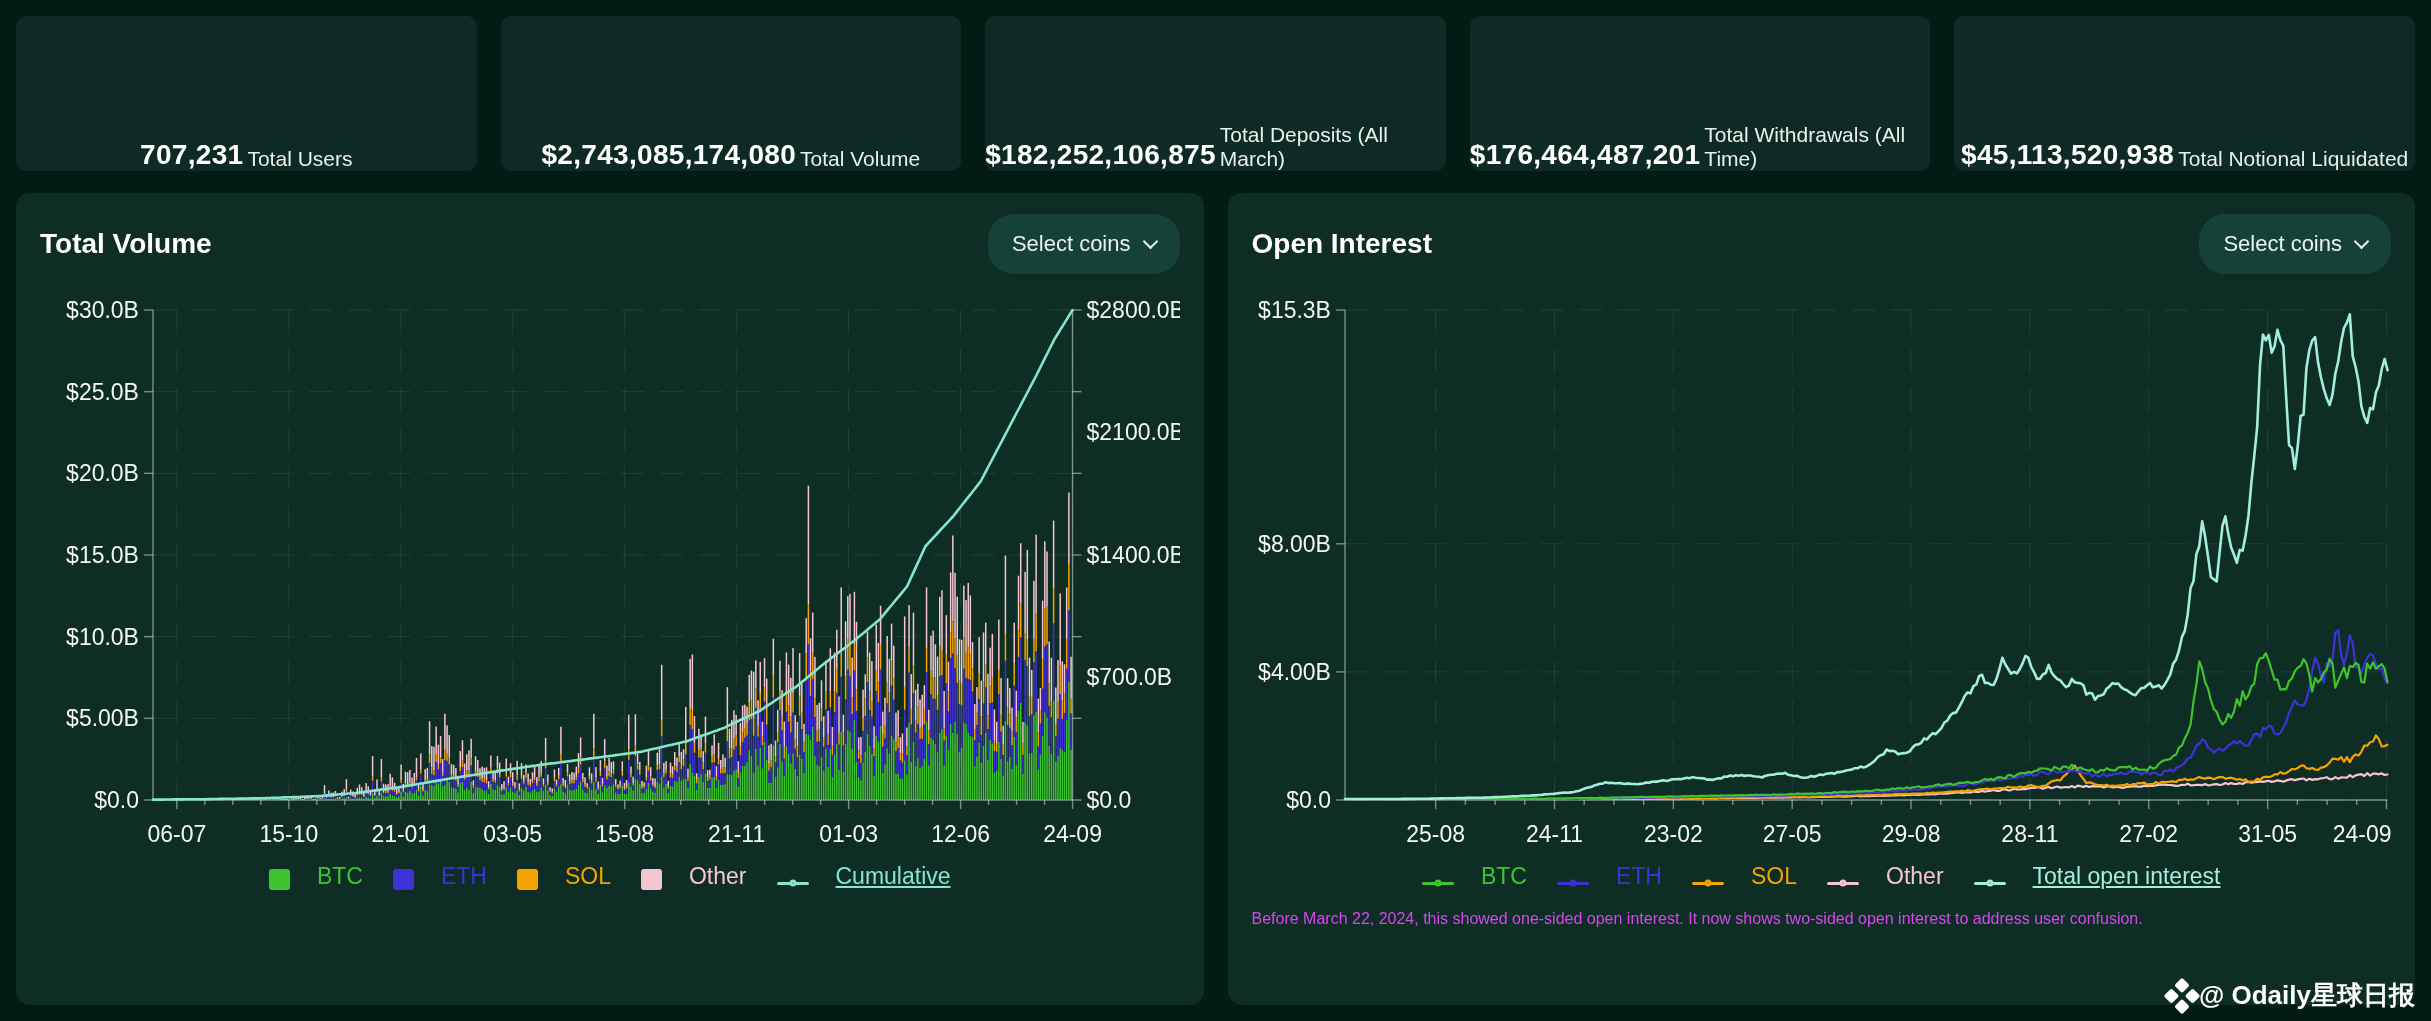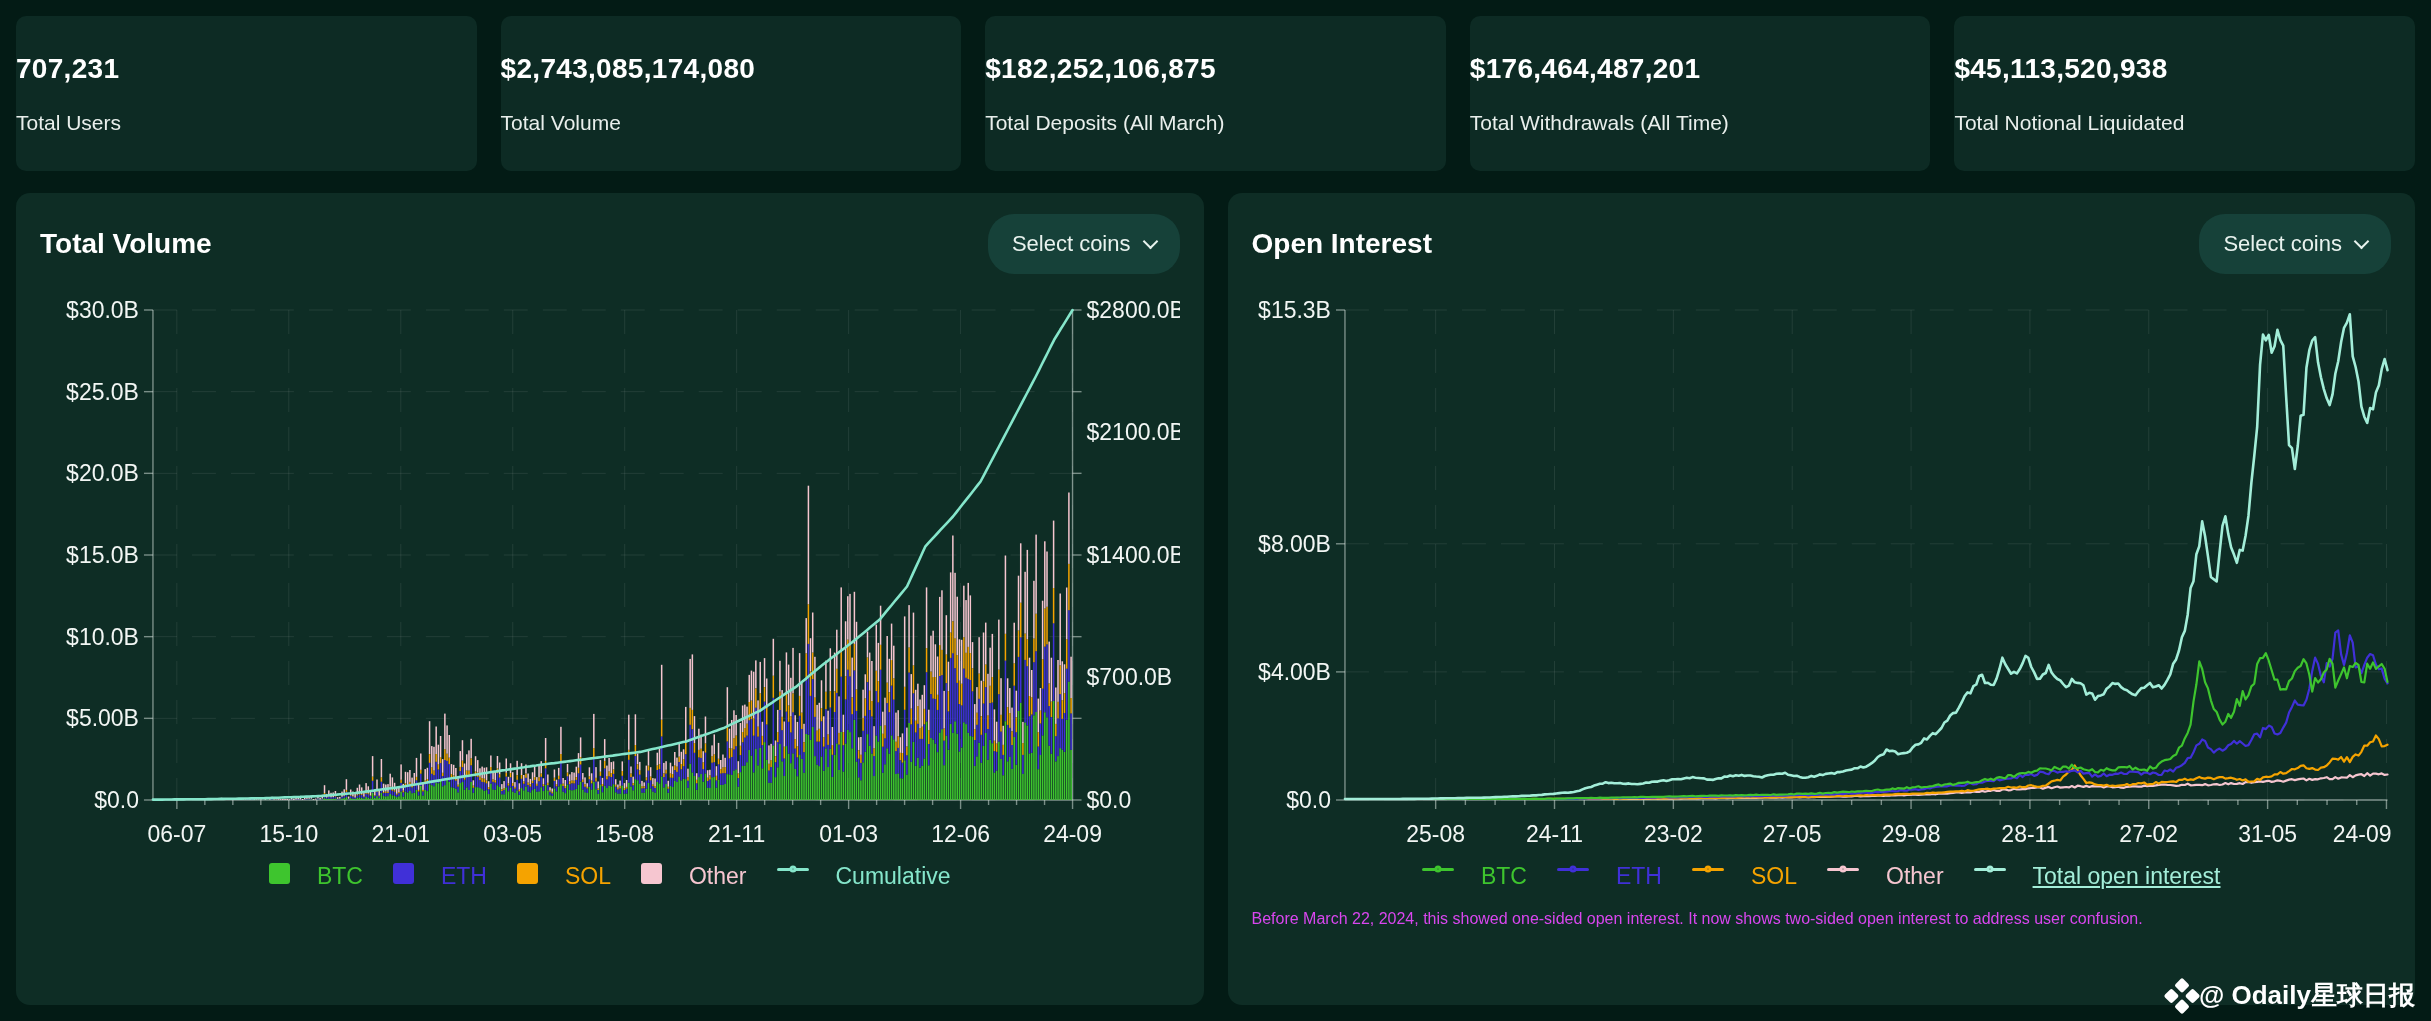--- a/index.html
+++ b/index.html
@@ -1,21 +1,21 @@
 <!DOCTYPE html>
 <html><head>
 <meta charset="utf-8">
 <style>
   * { margin:0; padding:0; box-sizing:border-box; }
   html,body { width:2431px; height:1021px; overflow:hidden; }
   body { background:#031b15; font-family:"Liberation Sans", sans-serif; color:#fff; position:relative; }
 
   .cards { display:flex; gap:24px; margin:16px 16px 0 16px; height:155px; }
-  .card { flex:1; background:#0d2b24; border-radius:10px; display:flex; flex-direction:column;
-          align-items:flex-start; justify-content:center; gap:26px; }
+  .card { flex:1; background:#0d2b24; border-radius:10px; display:flex; flex-direction:row;
+          align-items:flex-end; justify-content:center; gap:4px; }
   .card .v { font-size:28px; font-weight:700; letter-spacing:.3px; }
   .card .l { font-size:21px; color:#e9efec; }
 
   .panels { display:flex; gap:24px; margin:22px 16px 0 16px; height:812px; }
   .panel { flex:1; background:#0e2d25; border-radius:14px; padding:24px 24px 18px 24px;
            display:flex; flex-direction:column; overflow:hidden; position:relative; }
   .phead { display:flex; justify-content:space-between; align-items:center; margin-bottom:14px; height:54px; }
   .phead h2 { font-size:28px; font-weight:700; }
   .pill { display:inline-flex; align-items:center; background:#164139; border:none; color:#e8f2ee;
           font-size:22px; font-family:inherit; height:60px; padding:0 24px; border-radius:26px; cursor:pointer; }
@@ -23,21 +23,21 @@
           transform:rotate(45deg); margin-left:14px; margin-top:-6px; }
 
   svg.chart { width:100%; height:570px; display:block; }
   svg.chart text { font-family:"Liberation Sans", sans-serif; font-size:23px; fill:#f2f6f4; }
   .grid { stroke:rgba(255,255,255,.09); stroke-dasharray:24 15; fill:none; }
   .axis, .tick { stroke:rgba(210,222,217,.55); stroke-width:1.4; fill:none; }
   .dline { fill:none; stroke-linejoin:round; stroke-linecap:round; }
 
   .legend { display:flex; justify-content:center; align-items:center; gap:30px; margin-top:4px;
             font-size:23px; height:34px; }
-  .lg-item { display:inline-flex; align-items:flex-start; gap:27px; cursor:pointer; }
+  .lg-item { display:inline-flex; align-items:flex-end; gap:27px; cursor:pointer; }
   .sw { width:21px; height:21px; border-radius:3px; display:inline-block; }
   .lmark { position:relative; width:32px; height:13px; display:inline-block; }
   .lml { position:absolute; left:0; top:5px; width:32px; height:3px; background:currentColor; border-radius:2px; }
   .lmc { position:absolute; left:50%; top:50%; width:7px; height:7px; transform:translate(-50%,-50%);
          border:3px solid currentColor; border-radius:50%; background:#0e2d25; }
 
   .note { margin-top:14px; font-size:16px; line-height:1.5; color:#d946ef; max-width:1120px; }
 
   .watermark { position:absolute; right:16px; bottom:8px; display:flex; align-items:center; gap:4px;
                color:#fff; font-weight:700; font-size:26px; z-index:9; }
@@ -1621,21 +1621,21 @@
         </span>
         <span class="lg-item">
           <span class="sw" style="background: rgb(246, 198, 208);"></span>
           <span style="color: rgb(246, 198, 208);">Other</span>
         </span>
         <span class="lg-item">
           <span class="lmark" style="color: rgb(133, 230, 203);">
             <span class="lml"></span>
             <span class="lmc"></span>
           </span>
-          <span style="color: rgb(133, 230, 203);">Cumulative</span>
+          <span style="color: rgb(133, 230, 203); text-decoration: underline;">Cumulative</span>
         </span>
       </div>
   </section>
 
   <section class="panel">
     <div class="phead">
       <h2>Open Interest</h2>
       <button class="pill">
         <span>Select coins</span>
         <i class="chev"></i>

